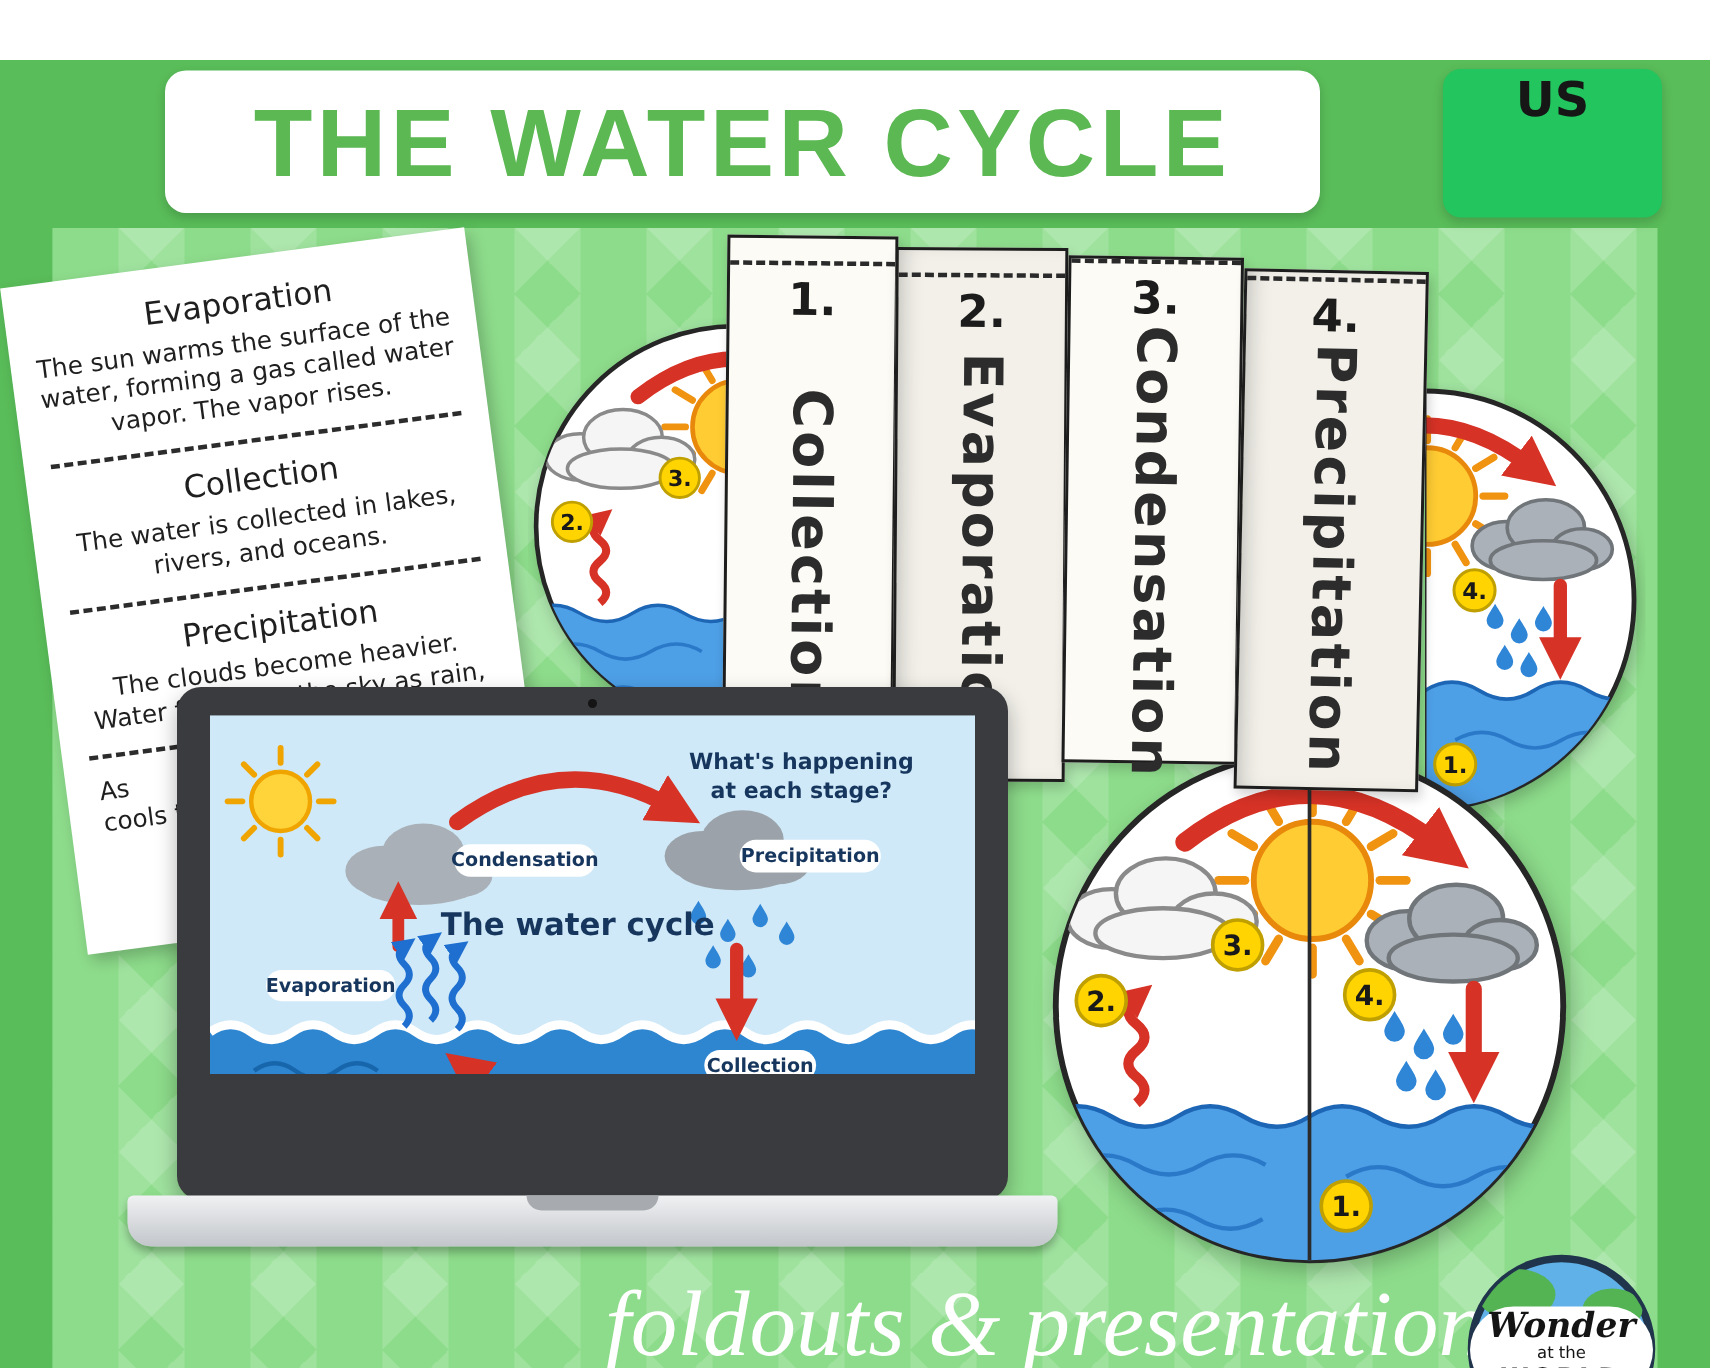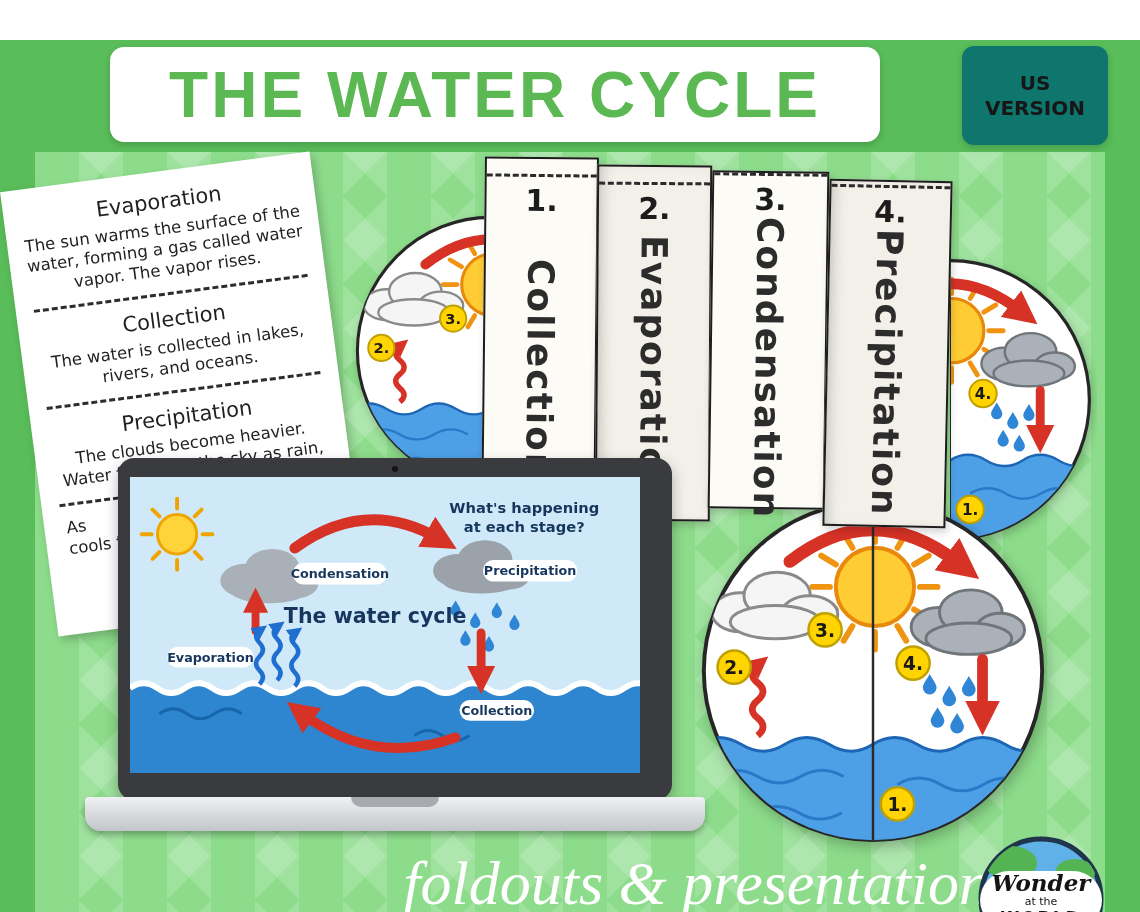--- a/index.html
+++ b/index.html
@@ -25,23 +25,23 @@
     position:absolute;left:110px;top:7px;width:770px;height:95px;z-index:10;
     background:#fff;border-radius:14px;box-shadow:0 3px 7px rgba(0,0,0,.18);
     display:flex;align-items:center;justify-content:center;
   }
   .banner-title{
     font-family:"Liberation Sans",sans-serif;font-weight:bold;font-size:64px;
     letter-spacing:3px;color:#5cb853;white-space:nowrap;
   }
   .version{
     position:absolute;left:962px;top:6px;width:146px;height:99px;z-index:10;
-    background:#0f766e;border-radius:12px;box-shadow:0 3px 7px rgba(0,0,0,.18);
-    display:flex;flex-direction:column;align-items:center;justify-content:center;
-    font-weight:bold;font-size:20px;color:#161616;line-height:1.25;
+    background:#22c55e;border-radius:12px;box-shadow:0 3px 7px rgba(0,0,0,.18);
+    display:flex;flex-direction:column;align-items:center;
+    font-weight:bold;font-size:32px;color:#161616;line-height:1.25;
   }
   
   .card{
     position:absolute;left:28px;top:130px;width:312px;height:448px;z-index:2;
     background:#fff;box-shadow:3px 5px 10px rgba(0,0,0,.22);
     transform:rotate(-7.5deg);
     padding:14px 14px 10px 14px;box-sizing:border-box;
     text-align:center;color:#1f1f1f;
   }
   .card-h{font-size:21px;margin:4px 0 6px 0;}
@@ -71,21 +71,21 @@
     flex:1;display:flex;align-items:center;justify-content:center;
     writing-mode:vertical-rl;font-size:36px;font-weight:600;letter-spacing:2px;color:#2c2c2c;
     padding-bottom:8px;
   }
   
   .laptop-screen{
     position:absolute;left:118px;top:418px;width:554px;height:342px;z-index:6;
     background:#3a3b3e;border-radius:16px;box-shadow:0 6px 14px rgba(0,0,0,.3);
   }
   .cam{position:absolute;left:274px;top:8px;width:6px;height:6px;border-radius:50%;background:#141414;}
-  .slide-wrap{position:absolute;left:12px;top:19px;width:510px;height:296px;background:#cfe9f8;overflow:hidden;}
+  .slide-wrap{position:absolute;left:22px;top:19px;width:510px;height:239px;background:#cfe9f8;overflow:hidden;}
   .laptop-base{
     position:absolute;left:85px;top:757px;width:620px;height:34px;z-index:6;
     background:linear-gradient(#f0f1f3,#c2c6ca);
     border-radius:4px 4px 16px 16px;box-shadow:0 4px 6px rgba(0,0,0,.28);
   }
   .laptop-notch{
     position:absolute;left:351px;top:757px;width:88px;height:10px;z-index:7;
     background:#a7abb0;border-radius:0 0 10px 10px;
   }
   .slide-q{font-size:15px;font-weight:bold;fill:#17365e;text-anchor:middle;}
@@ -187,21 +187,20 @@
         </g>
       </symbol>
     </defs>
   </svg>
 
   <div class="banner">
     <div class="banner-title">THE WATER CYCLE</div>
   </div>
   <div class="version">
     <span>US</span>
-    <span>VERSION</span>
   </div>
 
   <div class="card">
     <div>
       <div class="card-h">Evaporation</div>
       <div class="card-b">The sun warms the surface of the water, forming a gas called water vapor. The vapor rises.</div>
     </div>
     <div class="dash"></div>
     <div>
       <div class="card-h">Collection</div>

